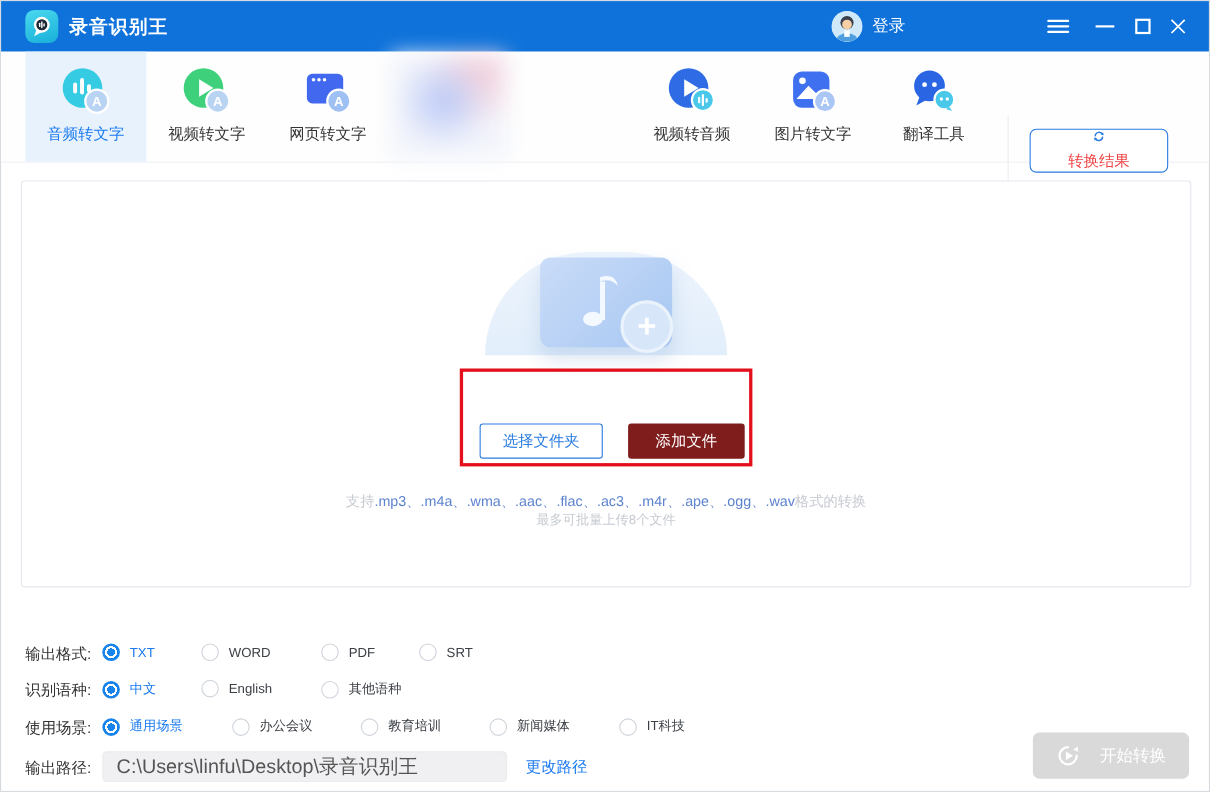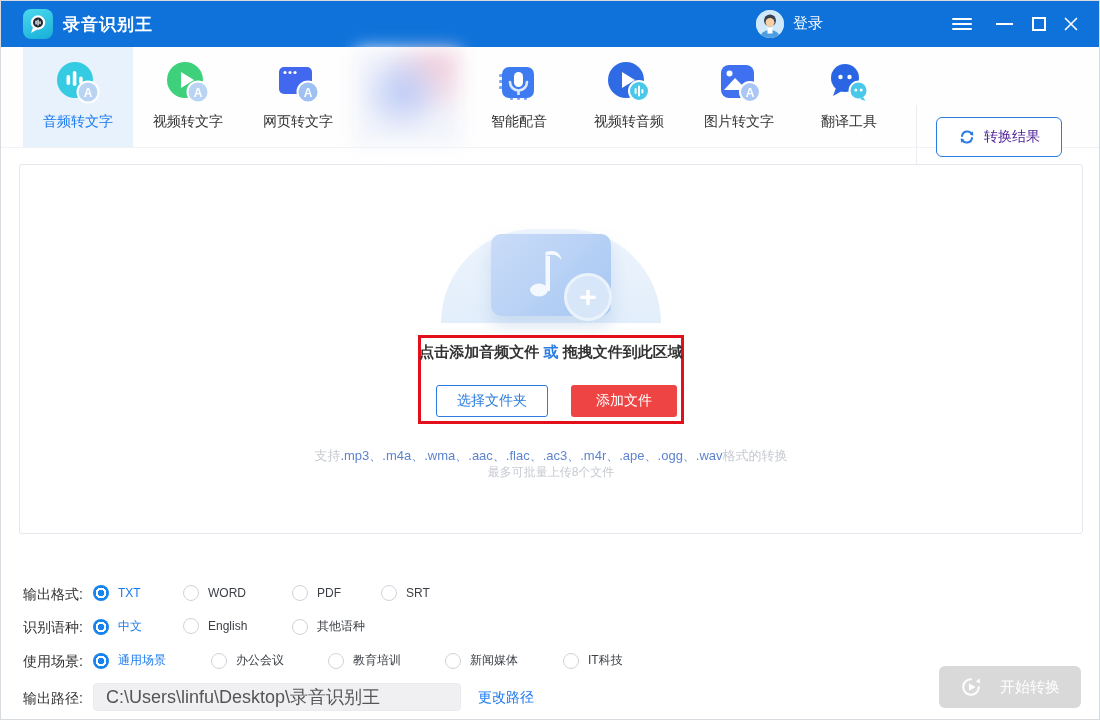--- a/index.html
+++ b/index.html
@@ -28,34 +28,34 @@
   .tab .icon{margin-top:12px;width:48px;height:48px;}
   .tab .tlabel{margin-top:6px;font-size:14px;color:#333;}
   .tab.active .tlabel{color:#1a7af0;}
   .tab-blur{position:absolute;inset:2px;border-radius:6px;
     background:radial-gradient(circle at 45% 45%, #b9c8f6 0%, rgba(185,200,246,0) 55%),
                radial-gradient(circle at 75% 20%, #f3cdd9 0%, rgba(243,205,217,0) 45%),
                #f2f4fb;
     filter:blur(9px);}
   .tab-divider{position:absolute;left:915px;top:58px;width:1px;height:74px;background:#ebedf1;}
   .results-btn{position:absolute;left:935px;top:70px;width:124px;height:38px;border:1px solid #2b7ce0;border-radius:6px;background:#fff;
-    display:flex;align-items:center;justify-content:center;gap:8px;color:#4c1d95;font-size:14px;cursor:pointer;}
+    display:flex;align-items:center;justify-content:center;gap:8px;color:#ef4444;font-size:14px;cursor:pointer;flex-direction:column;}
 
   
   .drop-panel{position:absolute;left:18px;top:163px;width:1064px;height:370px;background:#fff;border:1px solid #e4e7ed;border-radius:3px;box-sizing:border-box;}
   .arch{position:absolute;left:440px;top:228px;width:220px;height:94px;border-radius:110px 110px 0 0;background:linear-gradient(#eef5fd,#e2eefb);}
   .note-card{position:absolute;left:490px;top:233px;width:120px;height:82px;border-radius:10px;background:linear-gradient(135deg,#cadcf8,#a7c7f2);box-shadow:0 10px 18px rgba(150,180,220,.35);}
   .plus-circle{position:absolute;left:563px;top:272px;width:48px;height:48px;border-radius:50%;background:#d7e6f9;border:3px solid #eaf2fc;box-sizing:border-box;
     display:flex;align-items:center;justify-content:center;color:#fff;font-size:30px;font-weight:bold;line-height:1;}
   .highlight-box{position:absolute;left:417px;top:334px;width:266px;height:89px;border:3px solid #e3101c;box-sizing:border-box;}
   .drop-prompt{position:absolute;left:417px;top:342px;width:266px;text-align:center;font-size:15px;font-weight:bold;color:#333;}
   .drop-prompt .or{color:#2b7ce0;}
   .btn{position:absolute;top:384px;height:32px;border-radius:3px;font-size:14px;display:flex;align-items:center;justify-content:center;cursor:pointer;box-sizing:border-box;}
   .btn-folder{left:400px;width:112px;background:#fff;border:1px solid #2b7ce0;color:#2b7ce0;margin-left:35px;}
-  .btn-add{left:570px;width:106px;background:#ef4444;color:#fff;border:none;}
+  .btn-add{left:570px;width:106px;background:#7f1d1d;color:#fff;border:none;}
   .support-line1{position:absolute;left:0;top:446px;width:1100px;text-align:center;font-size:13px;color:#c6cad1;}
   .support-line1 .fmt{color:#5d83cf;}
   .support-line2{position:absolute;left:0;top:463px;width:1100px;text-align:center;font-size:12px;color:#c6cad1;}
 
   
   .set-label{position:absolute;left:22px;font-size:14px;color:#333;}
   .opt{position:absolute;display:flex;align-items:center;gap:9px;cursor:pointer;}
   .opt .olabel{font-size:12px;color:#3c4046;}
   .opt.selected .olabel{color:#1a7af0;}
   .radio{width:16px;height:16px;border-radius:50%;border:1px solid #cfd4da;background:#fff;box-sizing:border-box;flex:none;}
@@ -155,37 +155,20 @@
           <text x="34" y="37.5" font-size="12" font-weight="bold" fill="#fff" text-anchor="middle" font-family="Liberation Sans, sans-serif">A</text>
         </svg>
       </div>
       <div class="tlabel">网页转文字</div>
     </div>
 
     <div class="tab" style="left:352px">
       <div class="tab-blur"></div>
     </div>
 
-    <div class="tab" style="left:463px">
-      <div class="icon">
-        <svg width="48" height="48" viewBox="0 0 48 48">
-          <rect x="4" y="15" width="4" height="3" rx="1" fill="#7fa6f2"></rect>
-          <rect x="4" y="21" width="4" height="3" rx="1" fill="#7fa6f2"></rect>
-          <rect x="4" y="27" width="4" height="3" rx="1" fill="#7fa6f2"></rect>
-          <rect x="15" y="36" width="3" height="5" rx="1" fill="#7fa6f2"></rect>
-          <rect x="22" y="36" width="3" height="5" rx="1" fill="#7fa6f2"></rect>
-          <rect x="29" y="36" width="3" height="5" rx="1" fill="#7fa6f2"></rect>
-          <rect x="7" y="8" width="32" height="31" rx="7" fill="#3f7bf0"></rect>
-          <rect x="19" y="13" width="9" height="15" rx="4.5" fill="#fff"></rect>
-          <path d="M15 23 a8.5 8.5 0 0 0 17 0" fill="none" stroke="#dce8fd" stroke-width="2.6" stroke-linecap="round"></path>
-          <rect x="22.2" y="31.5" width="2.6" height="4.5" fill="#dce8fd"></rect>
-        </svg>
-      </div>
-      <div class="tlabel">智能配音</div>
-    </div>
 
     <div class="tab" style="left:573px">
       <div class="icon">
         <svg width="48" height="48" viewBox="0 0 48 48">
           <circle cx="21" cy="21" r="18" fill="#2e6be4"></circle>
           <polygon points="17,13 30,21 17,29" fill="#fff"></polygon>
           <circle cx="34" cy="32" r="10" fill="#49c8ea" stroke="#fff" stroke-width="2"></circle>
           <rect x="29.6" y="29" width="2" height="6" rx="1" fill="#fff"></rect>
           <rect x="33" y="26.5" width="2" height="11" rx="1" fill="#fff"></rect>
           <rect x="36.4" y="30" width="2" height="4.5" rx="1" fill="#fff"></rect>
@@ -243,25 +226,20 @@
     <svg width="120" height="82" viewBox="0 0 120 82">
       <ellipse cx="48" cy="56" rx="9" ry="6.5" fill="#f4f9ff"></ellipse>
       <rect x="54.5" y="22" width="4.5" height="35" fill="#f4f9ff"></rect>
       <path d="M54.5 22 q10 -4 16 4 q-2 -12 -16 -8 Z" fill="#f4f9ff"></path>
     </svg>
   </div>
   <div class="plus-circle">+</div>
 
   <div class="highlight-box"></div>
 
-  <div class="drop-prompt">
-    <span>点击添加音频文件</span>
-    <span class="or">或</span>
-    <span>拖拽文件到此区域</span>
-  </div>
 
   <button class="btn btn-folder">选择文件夹</button>
   <button class="btn btn-add">添加文件</button>
 
   <div class="support-line1">
     <span>支持</span><span class="fmt">.mp3、.m4a、.wma、.aac、.flac、.ac3、.m4r、.ape、.ogg、.wav</span><span>格式的转换</span>
   </div>
   <div class="support-line2">最多可批量上传8个文件</div>
 
   <div class="set-label" style="top:585px">输出格式:</div>

